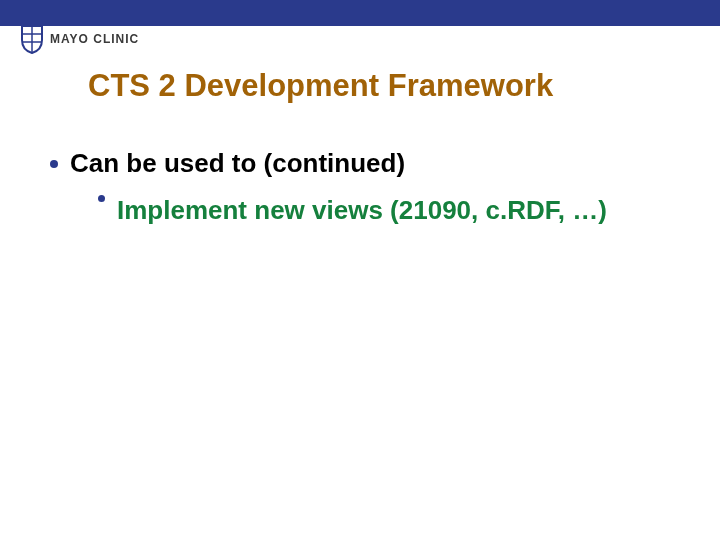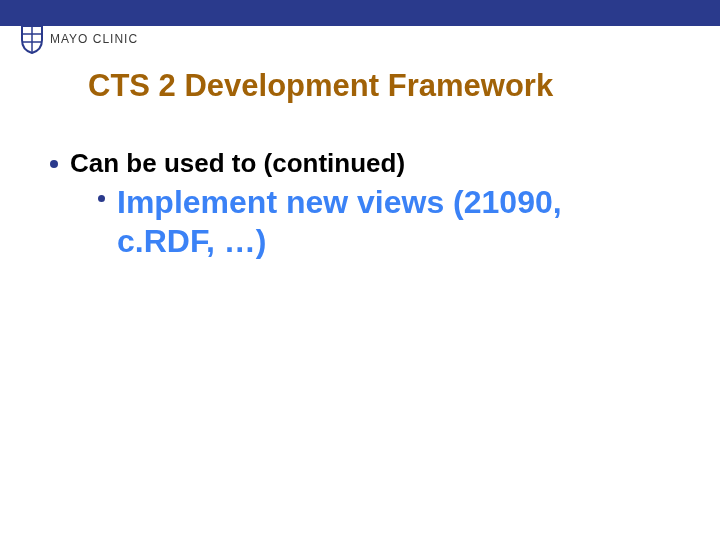--- a/index.html
+++ b/index.html
@@ -25,21 +25,21 @@
     gap: 6px;
   }
   .shield-icon {
     width: 24px;
     height: 30px;
   }
   .logo-text {
     font-size: 12px;
     letter-spacing: 1px;
     color: #3a3a3a;
-    font-weight: 400;
+    font-weight: 700;
   }
   .title {
     position: absolute;
     top: 68px;
     left: 88px;
     font-size: 31px;
     font-weight: bold;
     color: #a16207;
   }
   .content {
@@ -80,25 +80,26 @@
   .sub-bullet {
     width: 7px;
     height: 7px;
     border-radius: 50%;
     background: #2a3a8c;
     flex-shrink: 0;
     margin-top: 12px;
     margin-right: 12px;
   }
   .level2-text {
-    font-size: 32px;
+    font-size: 26px;
     font-weight: bold;
-    color: #3b82f6;
+    color: #15803d;
     line-height: 1.2;
     max-width: 520px;
+    margin-top: 12px;
   }
 </style>
 </head>
 <body>
 
 <div class="top-bar"></div>
 
 <div class="logo-area">
   <span class="shield-icon">
     <svg viewBox="0 0 24 30" width="24" height="30">

